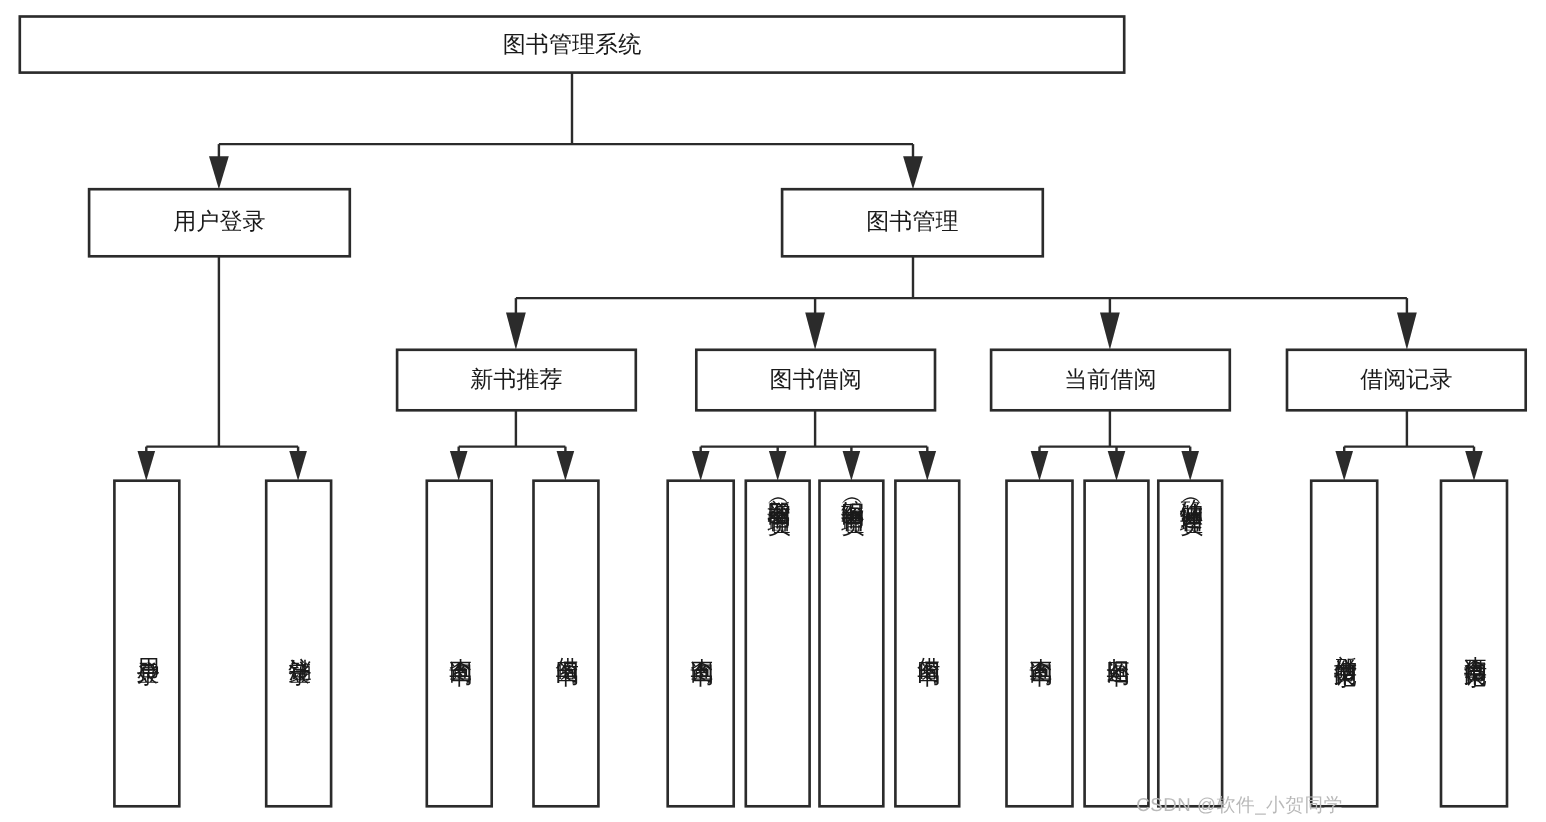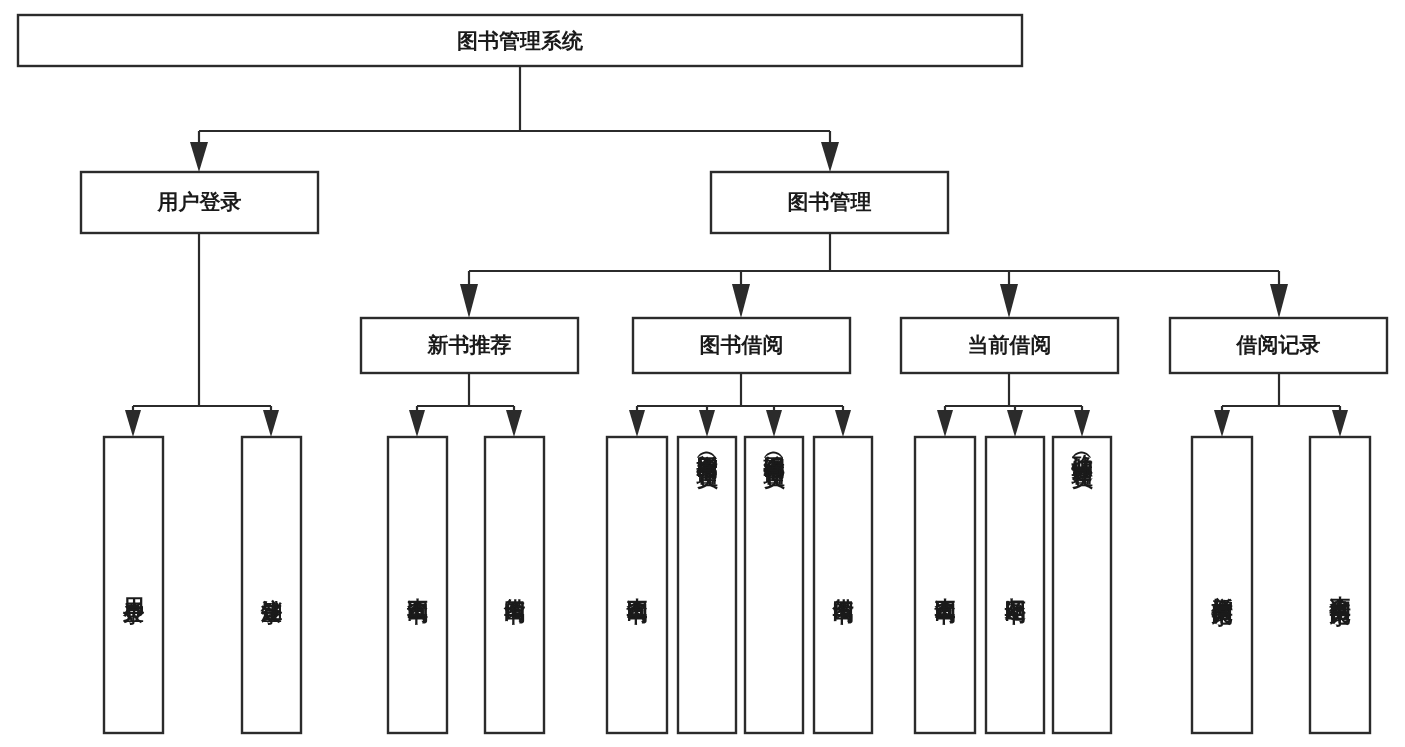--- a/index.html
+++ b/index.html
@@ -12,21 +12,20 @@
     width: 1405px;
     height: 747px;
     font-family: "Liberation Sans", "DejaVu Sans", sans-serif;
     overflow: hidden;
   }
   #diagram-root {
     position: relative;
     width: 1229px;
     height: 747px;
     background: #ffffff;
-    font-weight: bold;
   }
   svg#diagram-svg {
     position: absolute;
     left: 0;
     top: 0;
     width: 1405px;
     height: 747px;
     display: block;
   }
   .node-rect {
@@ -262,14 +261,15 @@
     <span class="leaf-label">确认归还（管理员）</span>
   </div>
 
   <div class="leaf-label-wrap" style="left:1192px; top:437px; width:60px; height:296px;">
     <span class="leaf-label">新增借阅记录</span>
   </div>
   <div class="leaf-label-wrap" style="left:1310px; top:437px; width:60px; height:296px;">
     <span class="leaf-label">查询借阅记录</span>
   </div>
 
+  <div class="watermark">CSDN @软件_小贺同学</div>
 
 </div>
 
 </body></html>

